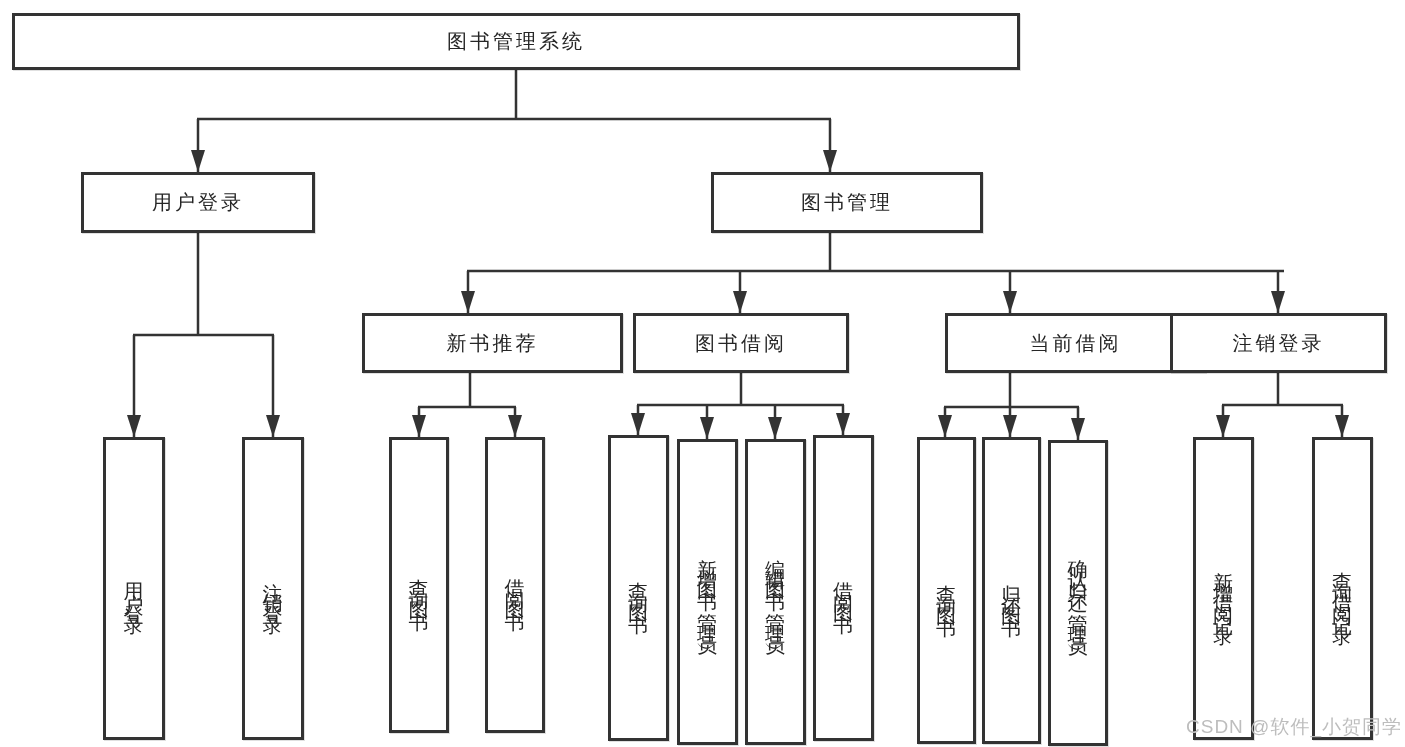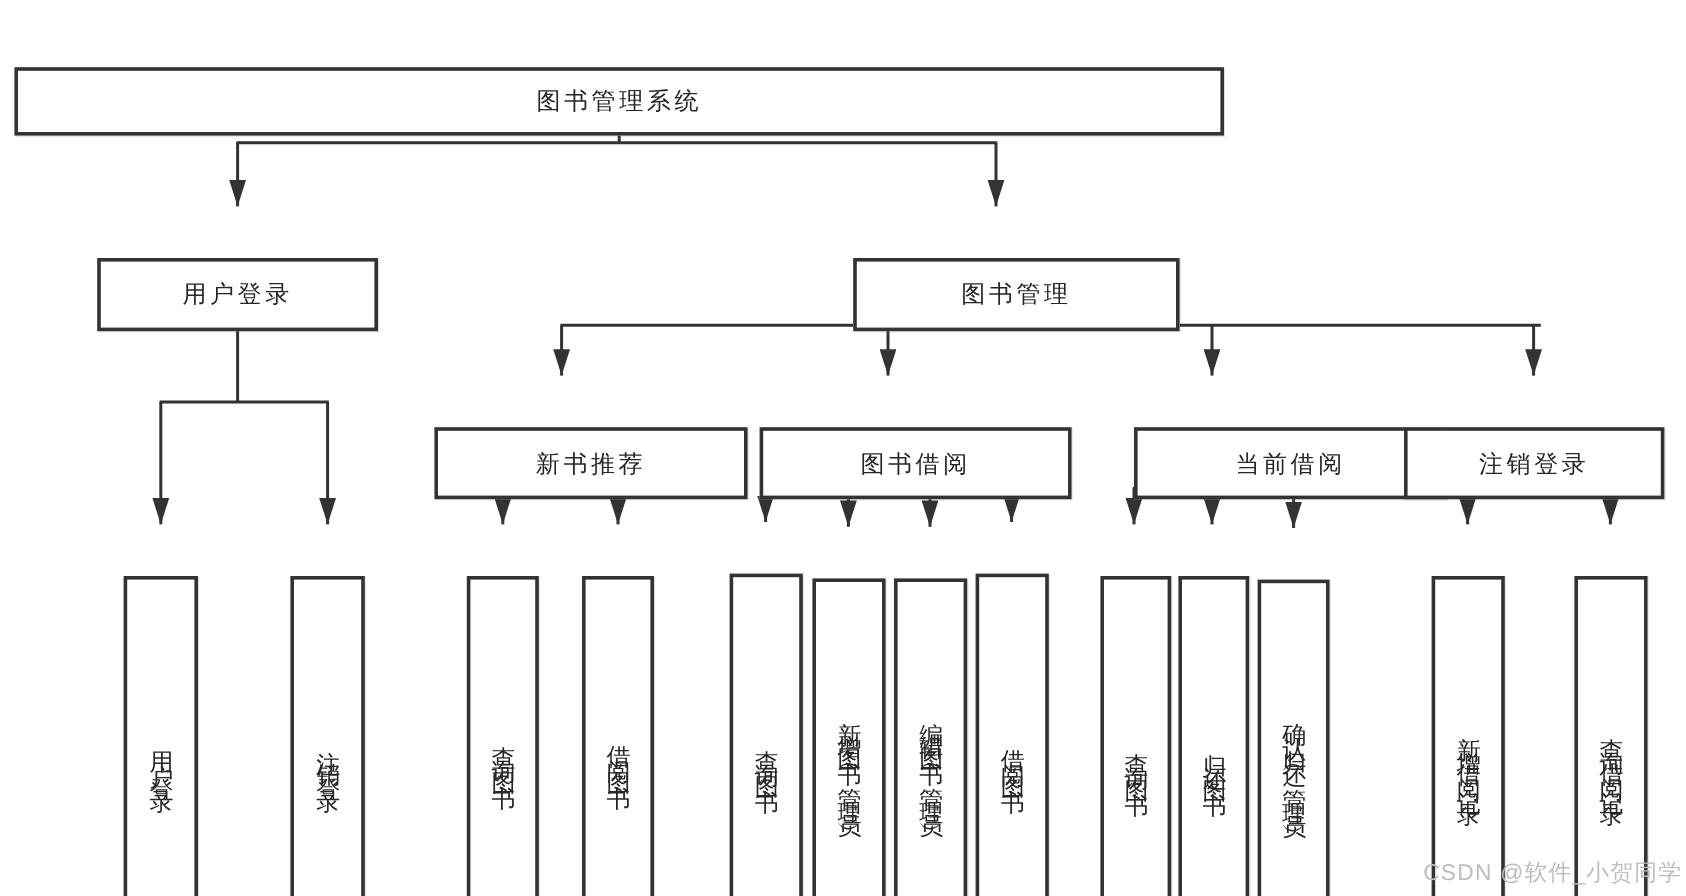--- a/index.html
+++ b/index.html
@@ -24,21 +24,20 @@
   .box {
     position: absolute;
     border: 3px solid var(--line, #333333);
     background: #ffffff;
     display: flex;
     align-items: center;
     justify-content: center;
     color: var(--text, #262626);
     z-index: 2;
     box-shadow: 1px 1px 0 rgba(0,0,0,0.12);
-    margin-top: 43px;
   }
   .hbox span {
     font-size: 20px;
     letter-spacing: 3px;
     white-space: nowrap;
   }
   .vbox span {
     writing-mode: vertical-lr;
     text-orientation: mixed;
     font-size: 20px;
@@ -106,21 +105,21 @@
   <div class="box hbox" style="left:81px;top:172px;width:234px;height:61px">
     <span>用户登录</span>
   </div>
   <div class="box hbox" style="left:711px;top:172px;width:272px;height:61px">
     <span>图书管理</span>
   </div>
 
   <div class="box hbox" style="left:362px;top:313px;width:261px;height:60px">
     <span>新书推荐</span>
   </div>
-  <div class="box hbox" style="left:633px;top:313px;width:260px;height:60px">
+  <div class="box hbox" style="left:633px;top:313px;width:216px;height:60px">
     <span>图书借阅</span>
   </div>
   <div class="box hbox" style="left:945px;top:313px;width:261px;height:60px">
     <span>当前借阅</span>
   </div>
   <div class="box hbox" style="left:1170px;top:313px;width:217px;height:60px">
     <span>注销登录</span>
   </div>
 
   <div class="box vbox" style="left:103px;top:437px;width:62px;height:303px">

